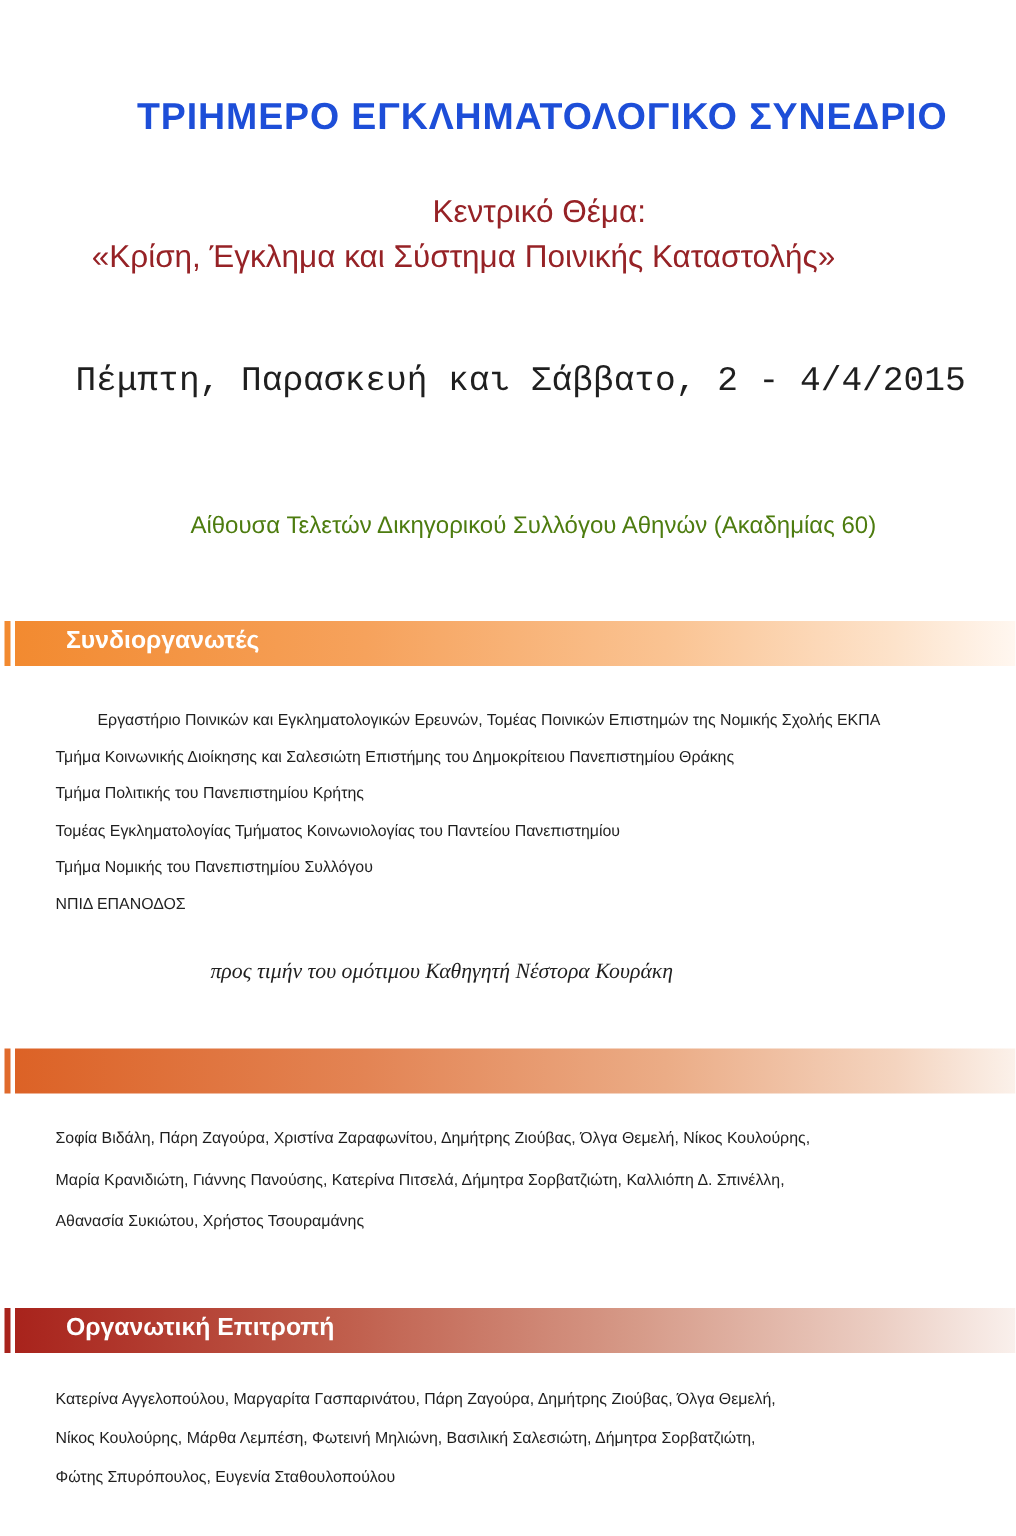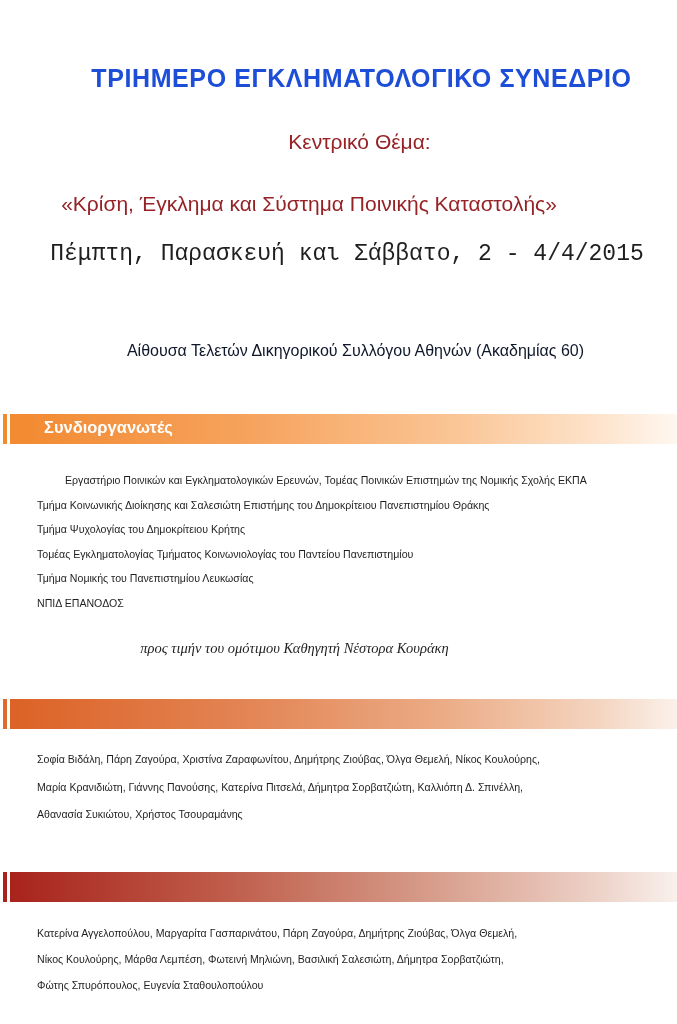--- a/index.html
+++ b/index.html
@@ -43,42 +43,41 @@
     .theme-text {
       top: 160px;
       left: 0;
       width: 582px;
       padding-left: 36px;
       text-align: center;
       font-family: "Liberation Sans", sans-serif;
       font-size: 21px;
       color: #962226;
       white-space: nowrap;
-      margin-top: 32px;
     }
     .dates {
       top: 241px;
       left: 0;
       width: 658px;
       padding-left: 36px;
       text-align: center;
       font-family: Liberation Mono, monospace;
       font-size: 23px;
       color: #1f1f1f;
       white-space: nowrap;
     }
     .venue {
       top: 342px;
       left: 0;
       width: 677px;
       padding-left: 34px;
       text-align: center;
       font-family: "Liberation Sans", sans-serif;
       font-size: 16px;
-      color: #0f172a;
+      color: #4d7c0f;
       white-space: nowrap;
     }
 
     .section-bar {
       left: 0;
       width: 677px;
       height: 30px;
     }
     .section-bar .edge {
       position: absolute;
@@ -152,41 +151,42 @@
 
 <div class="abs section-bar bar-orange">
   <div class="edge"></div>
   <div class="band"></div>
   <div class="label">Συνδιοργανωτές</div>
 </div>
 
 <div class="abs list" style="top:474px;">
   <div class="row" style="top:0px;padding-left:28px;">Εργαστήριο Ποινικών και Εγκληματολογικών Ερευνών, Τομέας Ποινικών Επιστημών της Νομικής Σχολής ΕΚΠΑ</div>
   <div class="row" style="top:24.6px;">Τμήμα Κοινωνικής Διοίκησης και Σαλεσιώτη Επιστήμης του Δημοκρίτειου Πανεπιστημίου Θράκης</div>
-  <div class="row" style="top:49.2px;">Τμήμα Ψυχολογίας του Δημοκρίτειου Κρήτης</div>
+  <div class="row" style="top:49.2px;">Τμήμα Πολιτικής του Πανεπιστημίου Κρήτης</div>
   <div class="row" style="top:73.8px;">Τομέας Εγκληματολογίας Τμήματος Κοινωνιολογίας του Παντείου Πανεπιστημίου</div>
-  <div class="row" style="top:98.4px;">Τμήμα Νομικής του Πανεπιστημίου Λευκωσίας</div>
+  <div class="row" style="top:98.4px;">Τμήμα Νομικής του Πανεπιστημίου Συλλόγου</div>
   <div class="row" style="top:123px;">ΝΠΙΔ ΕΠΑΝΟΔΟΣ</div>
 </div>
 
 <div class="abs honor">προς τιμήν του ομότιμου Καθηγητή Νέστορα Κουράκη</div>
 
 <div class="abs section-bar bar-sci">
   <div class="edge"></div>
   <div class="band"></div>
 </div>
 
 <div class="abs list" style="top:753px;">
   <div class="row" style="top:0px;">Σοφία Βιδάλη, Πάρη Ζαγούρα, Χριστίνα Ζαραφωνίτου, Δημήτρης Ζιούβας, Όλγα Θεμελή, Νίκος Κουλούρης,</div>
   <div class="row" style="top:27.5px;">Μαρία Κρανιδιώτη, Γιάννης Πανούσης, Κατερίνα Πιτσελά, Δήμητρα Σορβατζιώτη, Καλλιόπη Δ. Σπινέλλη,</div>
   <div class="row" style="top:55px;">Αθανασία Συκιώτου, Χρήστος Τσουραμάνης</div>
 </div>
 
 <div class="abs section-bar bar-org">
   <div class="edge"></div>
   <div class="band"></div>
+  <div class="label">Οργανωτική Επιτροπή</div>
 </div>
 
 <div class="abs list" style="top:927px;">
   <div class="row" style="top:0px;">Κατερίνα Αγγελοπούλου, Μαργαρίτα Γασπαρινάτου, Πάρη Ζαγούρα, Δημήτρης Ζιούβας, Όλγα Θεμελή,</div>
   <div class="row" style="top:26px;">Νίκος Κουλούρης, Μάρθα Λεμπέση, Φωτεινή Μηλιώνη, Βασιλική Σαλεσιώτη, Δήμητρα Σορβατζιώτη,</div>
   <div class="row" style="top:52px;">Φώτης Σπυρόπουλος, Ευγενία Σταθουλοπούλου</div>
 </div>
 
 </body></html>

